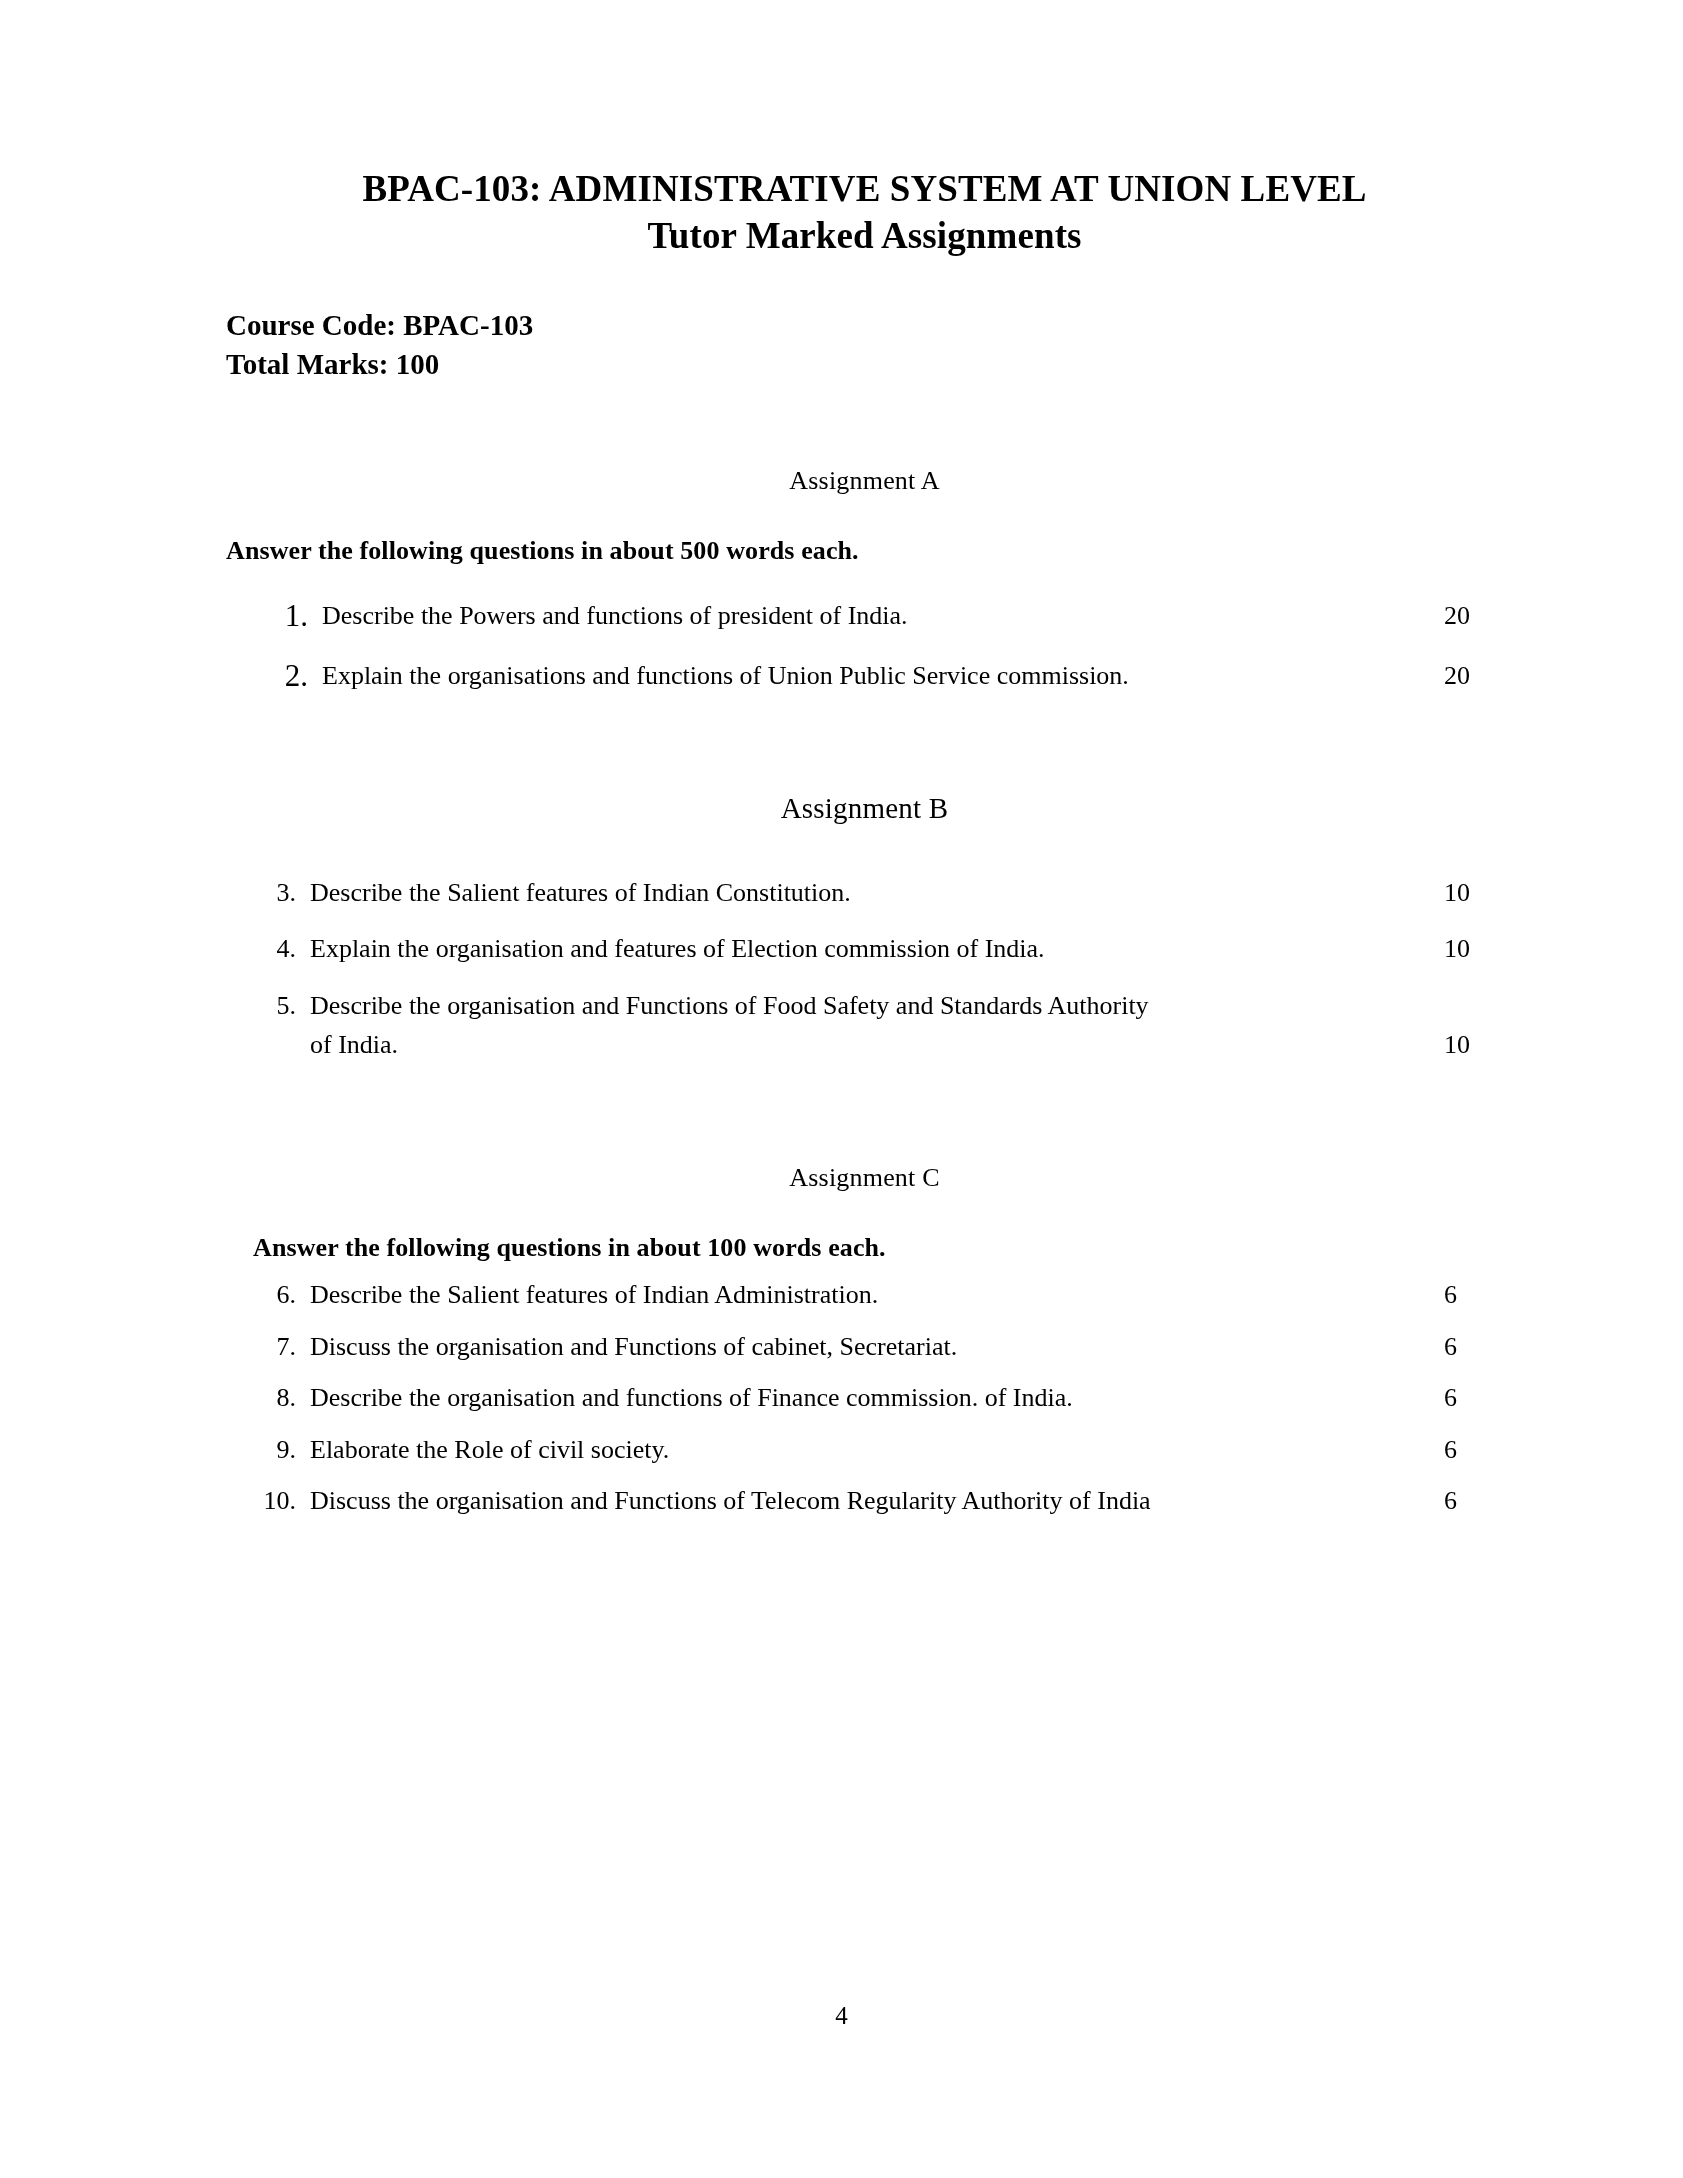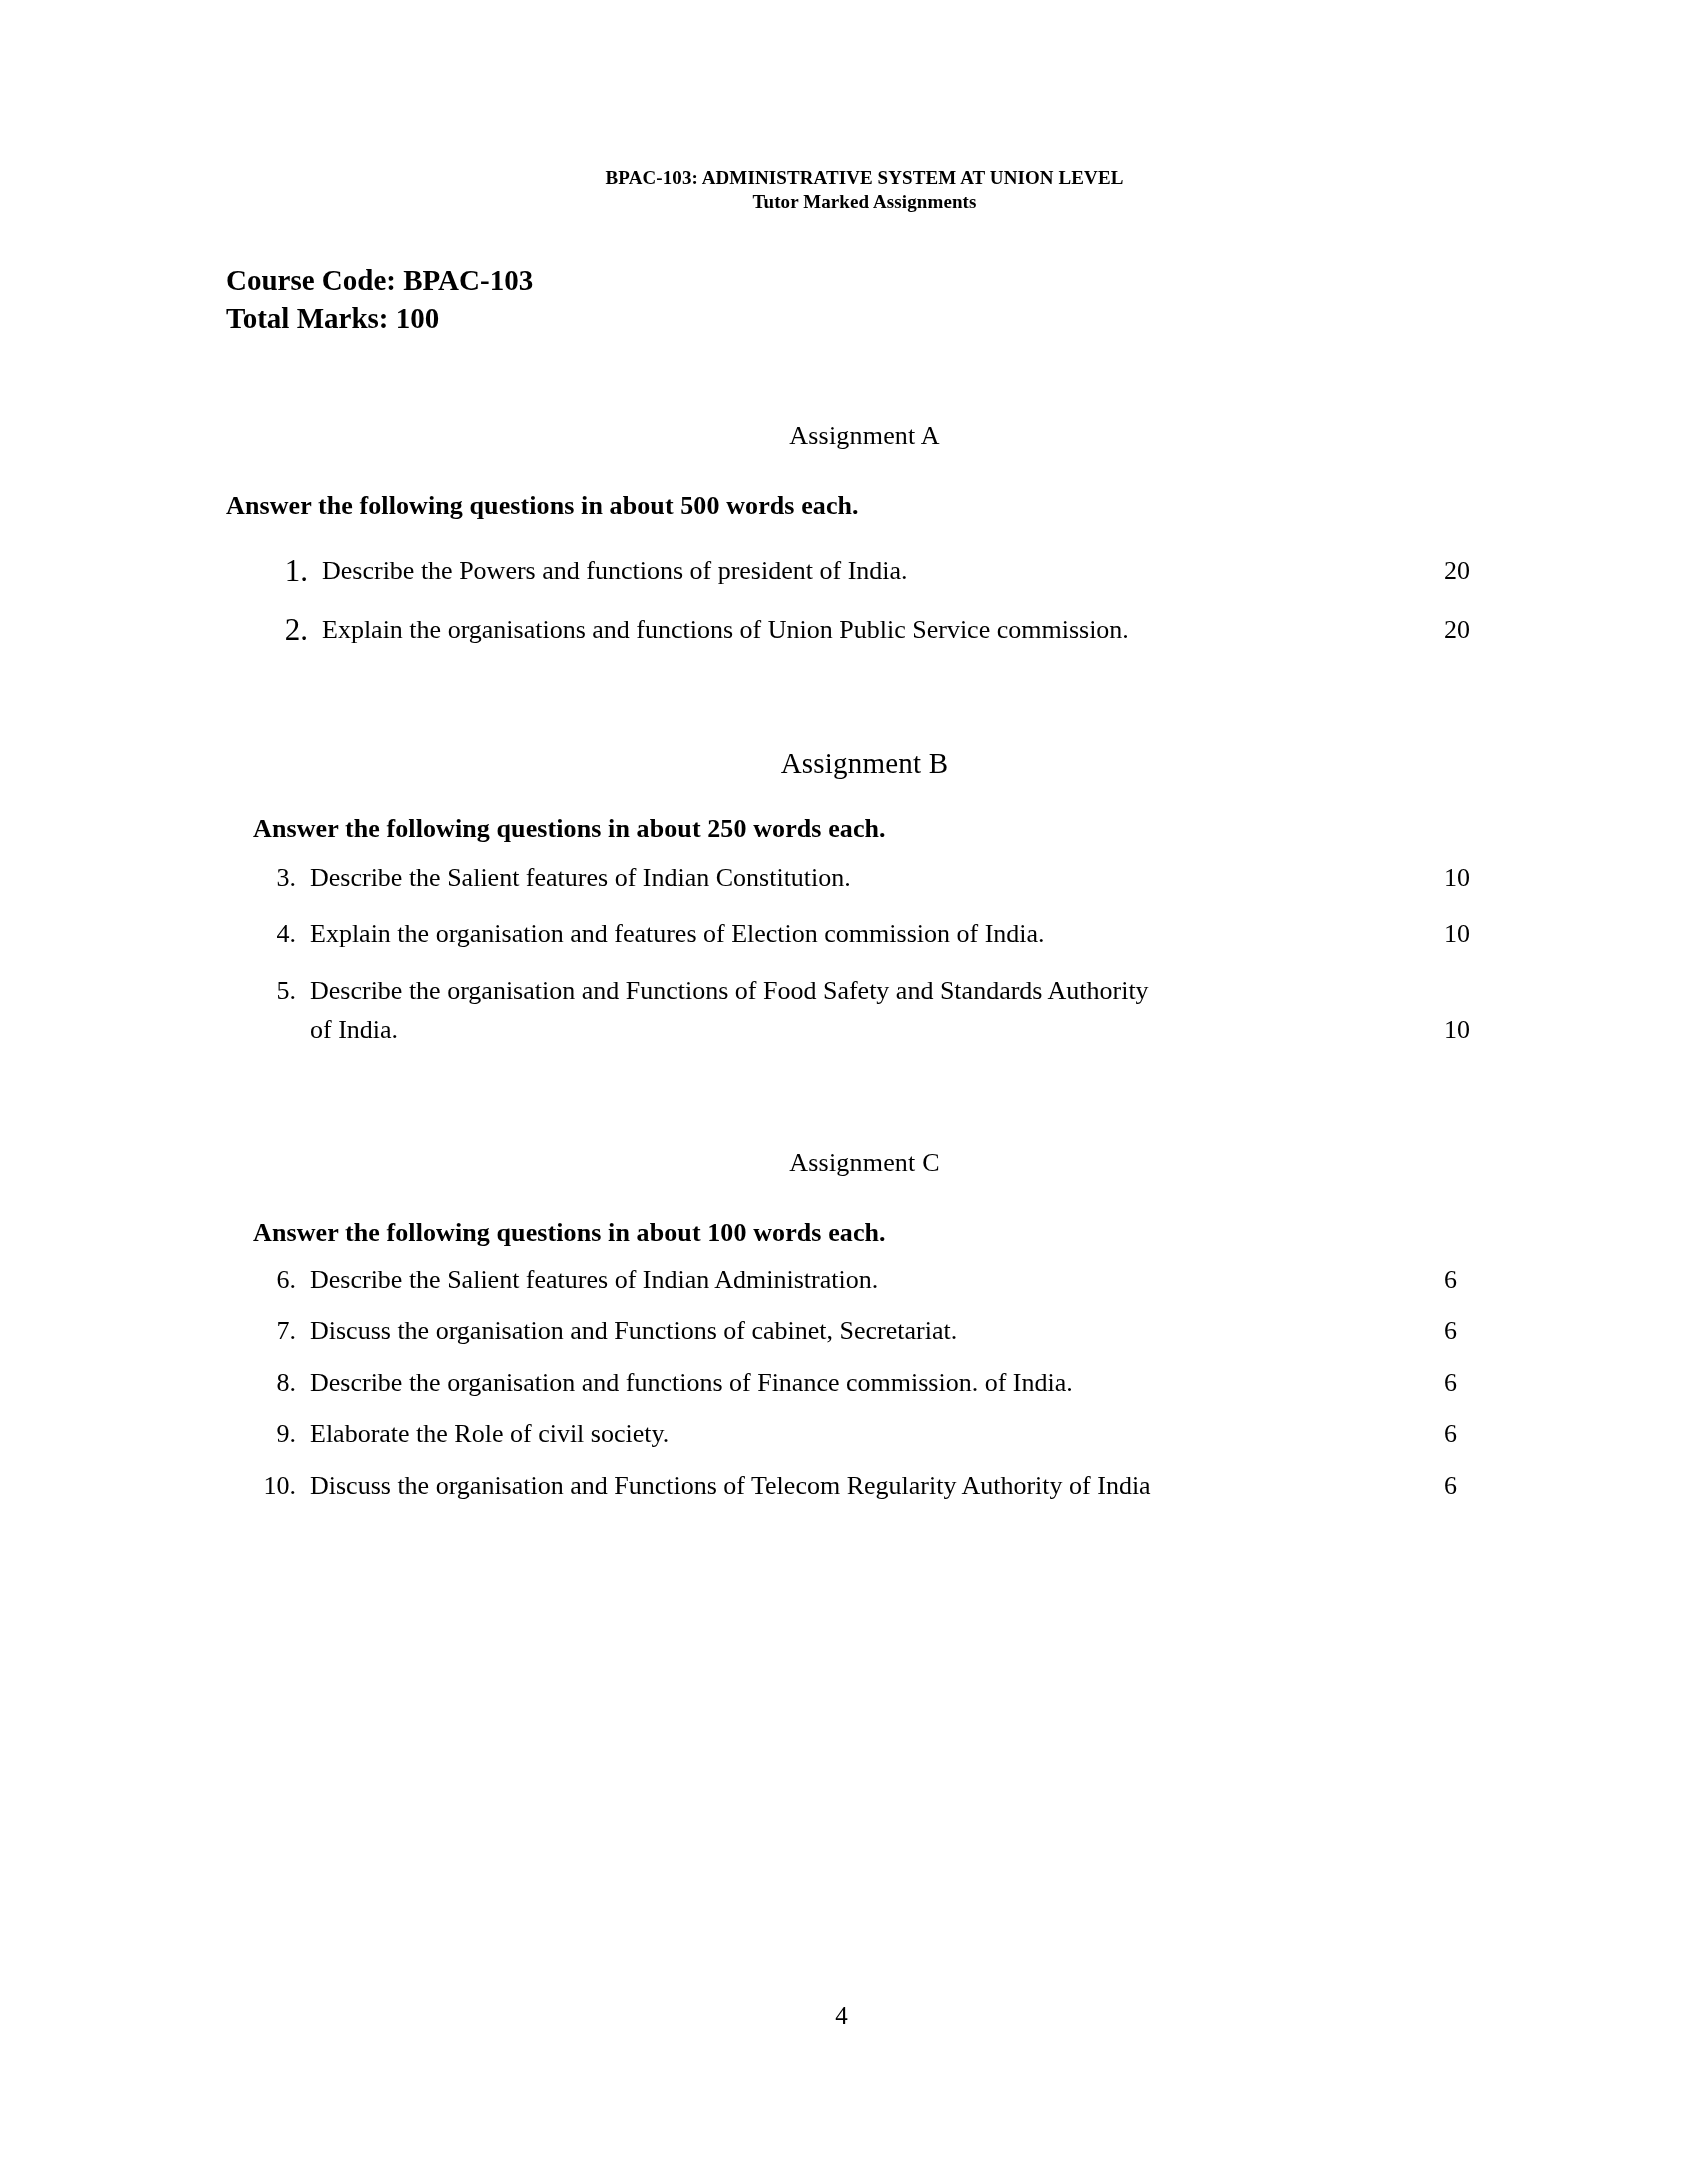--- a/index.html
+++ b/index.html
@@ -26,21 +26,21 @@
     position: absolute;
     left: 226px;
     top: 0;
     width: 1277px;
   }
 
   
   .doc-title {
     text-align: center;
     font-weight: bold;
-    font-size: 19px;
+    font-size: 37px;
     line-height: 1.26;
     letter-spacing: 0.1px;
     padding-top: 166px;
   }
   .doc-title .line2 {
     display: block;
   }
 
   
   .meta-block {
@@ -175,21 +175,20 @@
       <li class="qitem">
         <span class="qnum">2.</span>
         <span class="qtext">Explain the organisations and functions of Union Public Service commission.</span>
         <span class="qmarks">20</span>
       </li>
     </ul>
 
     <div class="spacer-a-b"></div>
     <div class="section-heading large">Assignment B</div>
     <div class="gap-after-heading-small"></div>
-    <div class="instruction indent">Answer the following questions in about 250 words each.</div>
 
     <ul class="qlist list-b">
       <li class="qitem">
         <span class="qnum">3.</span>
         <span class="qtext">Describe the Salient features of Indian Constitution.</span>
         <span class="qmarks">10</span>
       </li>
       <li class="qitem">
         <span class="qnum">4.</span>
         <span class="qtext">Explain the organisation and features of Election commission of India.</span>

